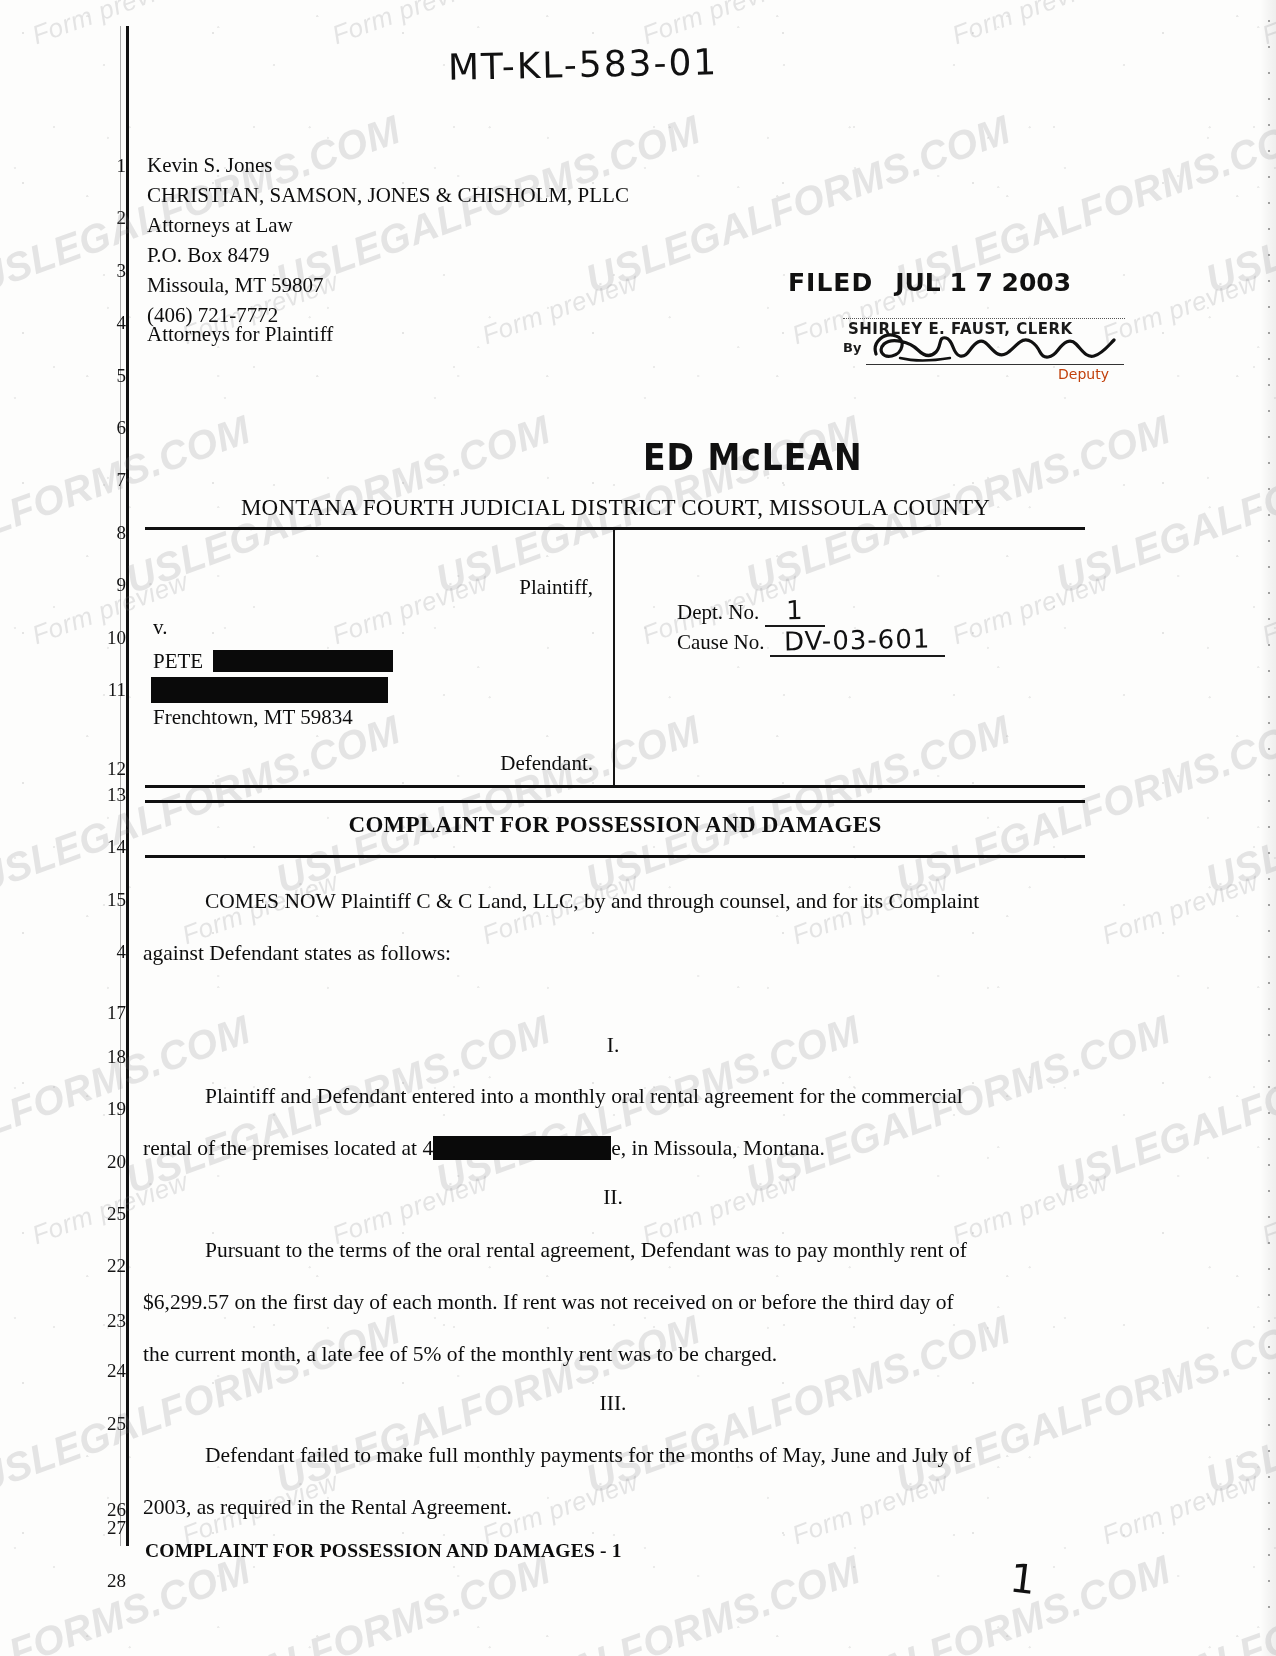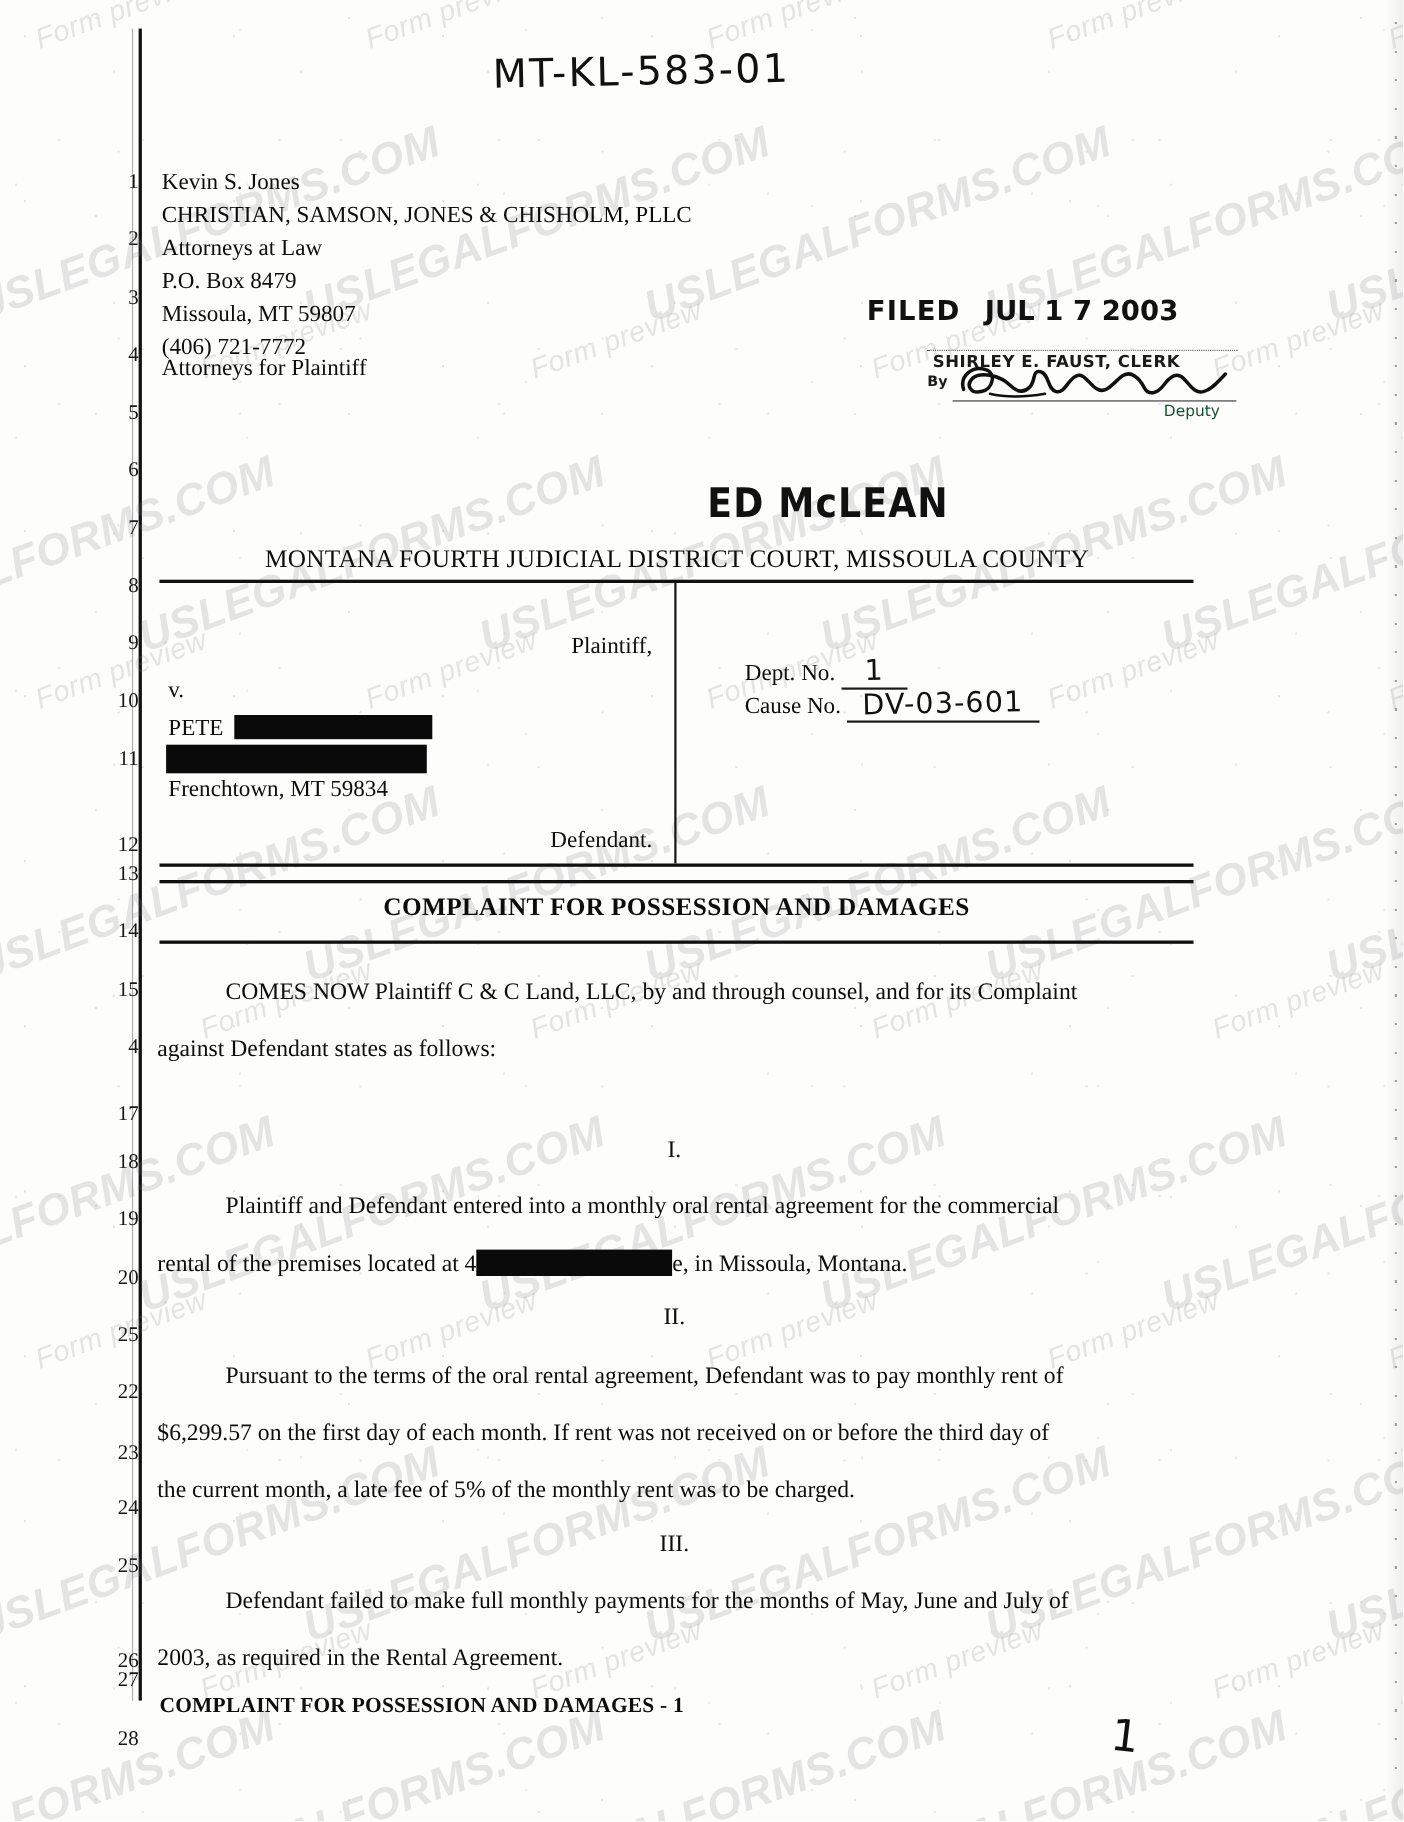--- a/index.html
+++ b/index.html
@@ -180,21 +180,21 @@
     position: absolute;
     left: 78px; top: 96px;
     width: 258px; height: 0;
     border-top: 1px solid #333;
   }
   #deputy {
     position: absolute;
     left: 270px; top: 98px;
     font-family: "DejaVu Sans", sans-serif;
     font-size: 14px;
-    color: #14532d;
+    color: #c2410c;
   }
 
   
   #judge {
     position: absolute;
     left: 500px; top: 438px;
     font-family: "DejaVu Sans", sans-serif;
     font-weight: 700;
     font-size: 33px;
     letter-spacing: 1px;

